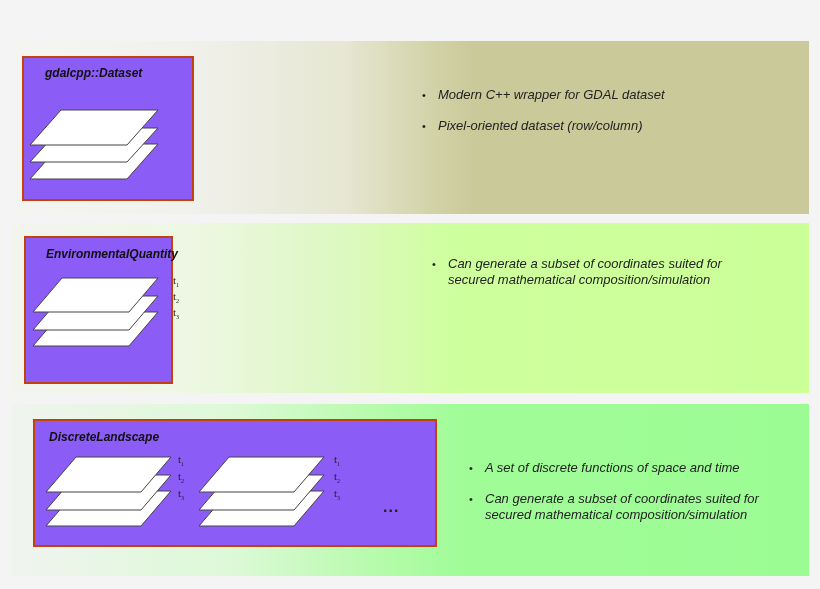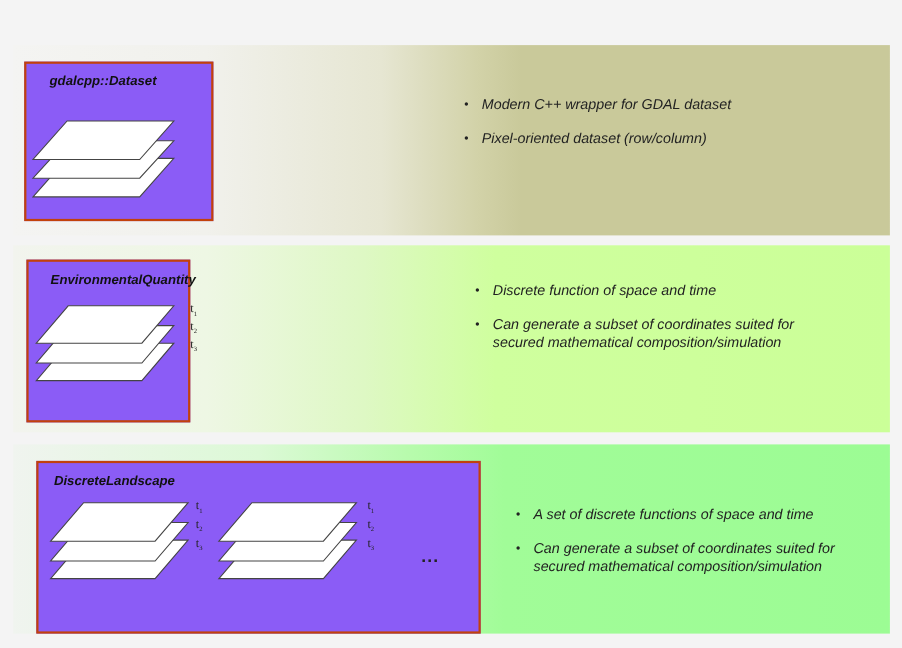--- a/index.html
+++ b/index.html
@@ -43,26 +43,25 @@
   <svg class="layers" style="left:0;top:0;" width="190" height="148">
     <polygon points="7,108 103,108 132,74 36,74"></polygon>
     <polygon points="7,92 103,92 132,58 36,58"></polygon>
     <polygon points="7,74 103,74 132,40 36,40"></polygon>
     <text class="tlabel" x="147" y="46"><tspan>t</tspan><tspan class="tsub" dy="3">1</tspan></text>
     <text class="tlabel" x="147" y="62"><tspan>t</tspan><tspan class="tsub" dy="3">2</tspan></text>
     <text class="tlabel" x="147" y="78"><tspan>t</tspan><tspan class="tsub" dy="3">3</tspan></text>
   </svg>
 </div>
 <ul class="bullets" style="left:430px;top:256px;width:330px;">
-  <li>Discrete function of space and time</li>
   <li>Can generate a subset of coordinates suited for secured mathematical composition/simulation</li>
 </ul>
 
 <div class="panel p3"></div>
-<div class="box" style="left:33px;top:419px;width:404px;height:157px;">
+<div class="box" style="left:33px;top:419px;width:404px;height:128px;">
   <div class="box-title" style="left:14px;top:9px;">DiscreteLandscape</div>
   <svg class="layers" style="left:0;top:0;" width="200" height="148">
     <polygon points="11,105 106,105 136,70 41,70"></polygon>
     <polygon points="11,89 106,89 136,54 41,54"></polygon>
     <polygon points="11,71 106,71 136,36 41,36"></polygon>
     <text class="tlabel" x="143" y="42"><tspan>t</tspan><tspan class="tsub" dy="3">1</tspan></text>
     <text class="tlabel" x="143" y="59"><tspan>t</tspan><tspan class="tsub" dy="3">2</tspan></text>
     <text class="tlabel" x="143" y="76"><tspan>t</tspan><tspan class="tsub" dy="3">3</tspan></text>
   </svg>
   <svg class="layers" style="left:153px;top:0;" width="200" height="148">

